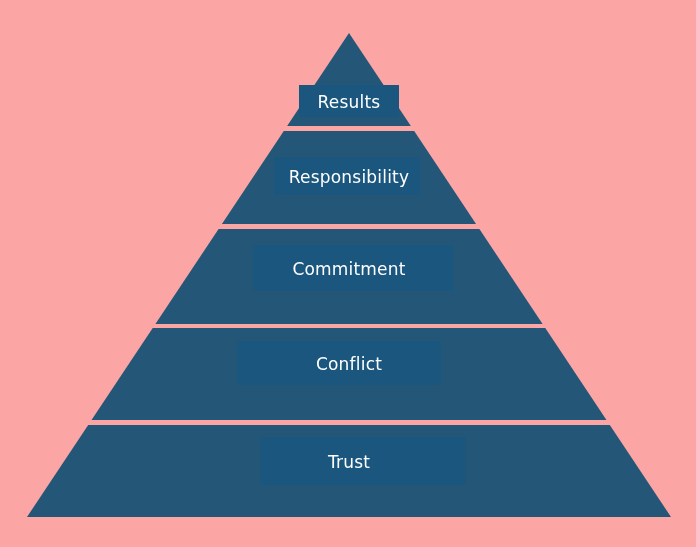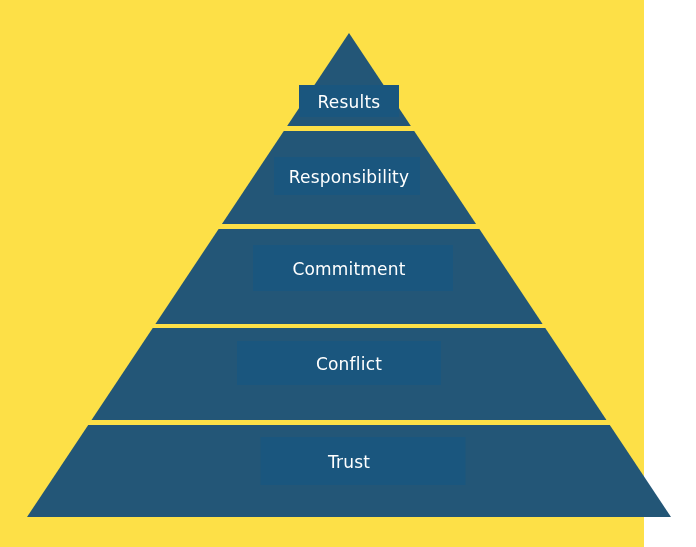--- a/index.html
+++ b/index.html
@@ -6,23 +6,23 @@
     margin: 0;
     padding: 0;
     background: #ffffff;
     width: 696px;
     height: 547px;
     overflow: hidden;
     font-family: "DejaVu Sans", "Liberation Sans", sans-serif;
   }
   .stage {
     position: relative;
-    width: 644px;
+    width: 696px;
     height: 547px;
-    background: #fde047;
+    background: #fca5a5;
   }
   svg { display: block; }
   .level-label {
     font-family: "DejaVu Sans", "Liberation Sans", sans-serif;
     font-size: 17px;
     font-weight: 400;
     letter-spacing: 0.2px;
   }
 </style>
 </head>

